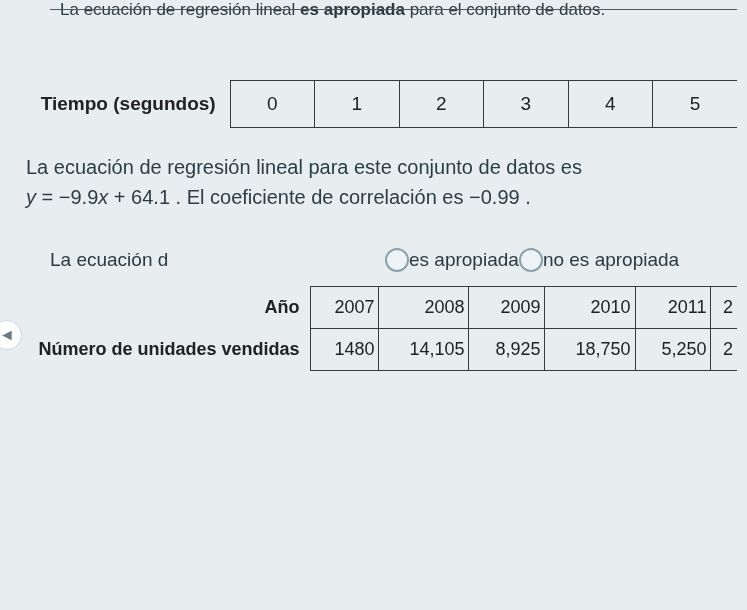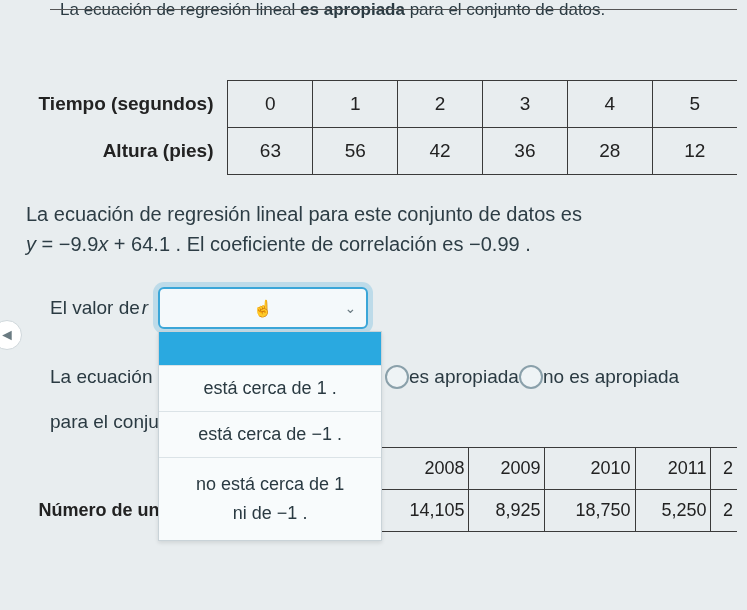--- a/index.html
+++ b/index.html
@@ -211,74 +211,44 @@
     <tbody>
         <tr>
       <th class="rowhead">Tiempo (segundos)</th>
       <td class="cell">0</td>
       <td class="cell">1</td>
       <td class="cell">2</td>
       <td class="cell">3</td>
       <td class="cell">4</td>
       <td class="cell" style="border-right:none;">5</td>
     </tr>
-    <tr>
-      <th class="rowhead">Altura (pies)</th>
-      <td class="cell">63</td>
-      <td class="cell">56</td>
-      <td class="cell">42</td>
-      <td class="cell">36</td>
-      <td class="cell">28</td>
-      <td class="cell" style="border-right:none;">12</td>
-    </tr>
   </tbody>
     </table>
 
   <div class="paragraph">
     <div>La ecuación de regresión lineal para este conjunto de datos es</div>
     <div>
       <span class="math">y</span><span> = −9.9</span><span class="math">x</span><span> + 64.1 . El coeficiente de correlación es −0.99 .</span>
     </div>
   </div>
 
   <div class="nav-left">
     <span>◄</span>
   </div>
 
-  <div class="line-r">
-    <span>El valor de </span>
-    <span class="r" style="margin-left:-8px;">r</span>
-
-    <div class="dd-wrap">
-      <div class="dd-input">
-        <span class="cursor-icon">☝</span>
-        <span class="dd-caret">⌄</span>
-      </div>
-      <div class="dd-list">
-        <div class="dd-item sel"></div>
-        <div class="dd-item">está cerca de  1 .</div>
-        <div class="dd-item">está cerca de  −1 .</div>
-        <div class="dd-item" style="line-height:1.6;">
-          <div>no está cerca de  1</div>
-          <div>ni de  −1 .</div>
-        </div>
-      </div>
-    </div>
-  </div>
 
   <div class="line-eq">
     <span style="width:120px;">La ecuación d</span>
     <span style="width:215px;"></span>
     <span class="radio"></span>
     <span>es apropiada</span>
     <span class="radio"></span>
     <span>no es apropiada</span>
   </div>
 
-  <div class="line-conj">para el conju</div>
 
   <div class="bottom-block">
     <table class="data2">
       <tbody>
           <tr>
         <th class="rowhead" style="text-align:right;">Año</th>
         <td class="cell">2007</td>
         <td class="cell">2008</td>
         <td class="cell">2009</td>
         <td class="cell">2010</td>

